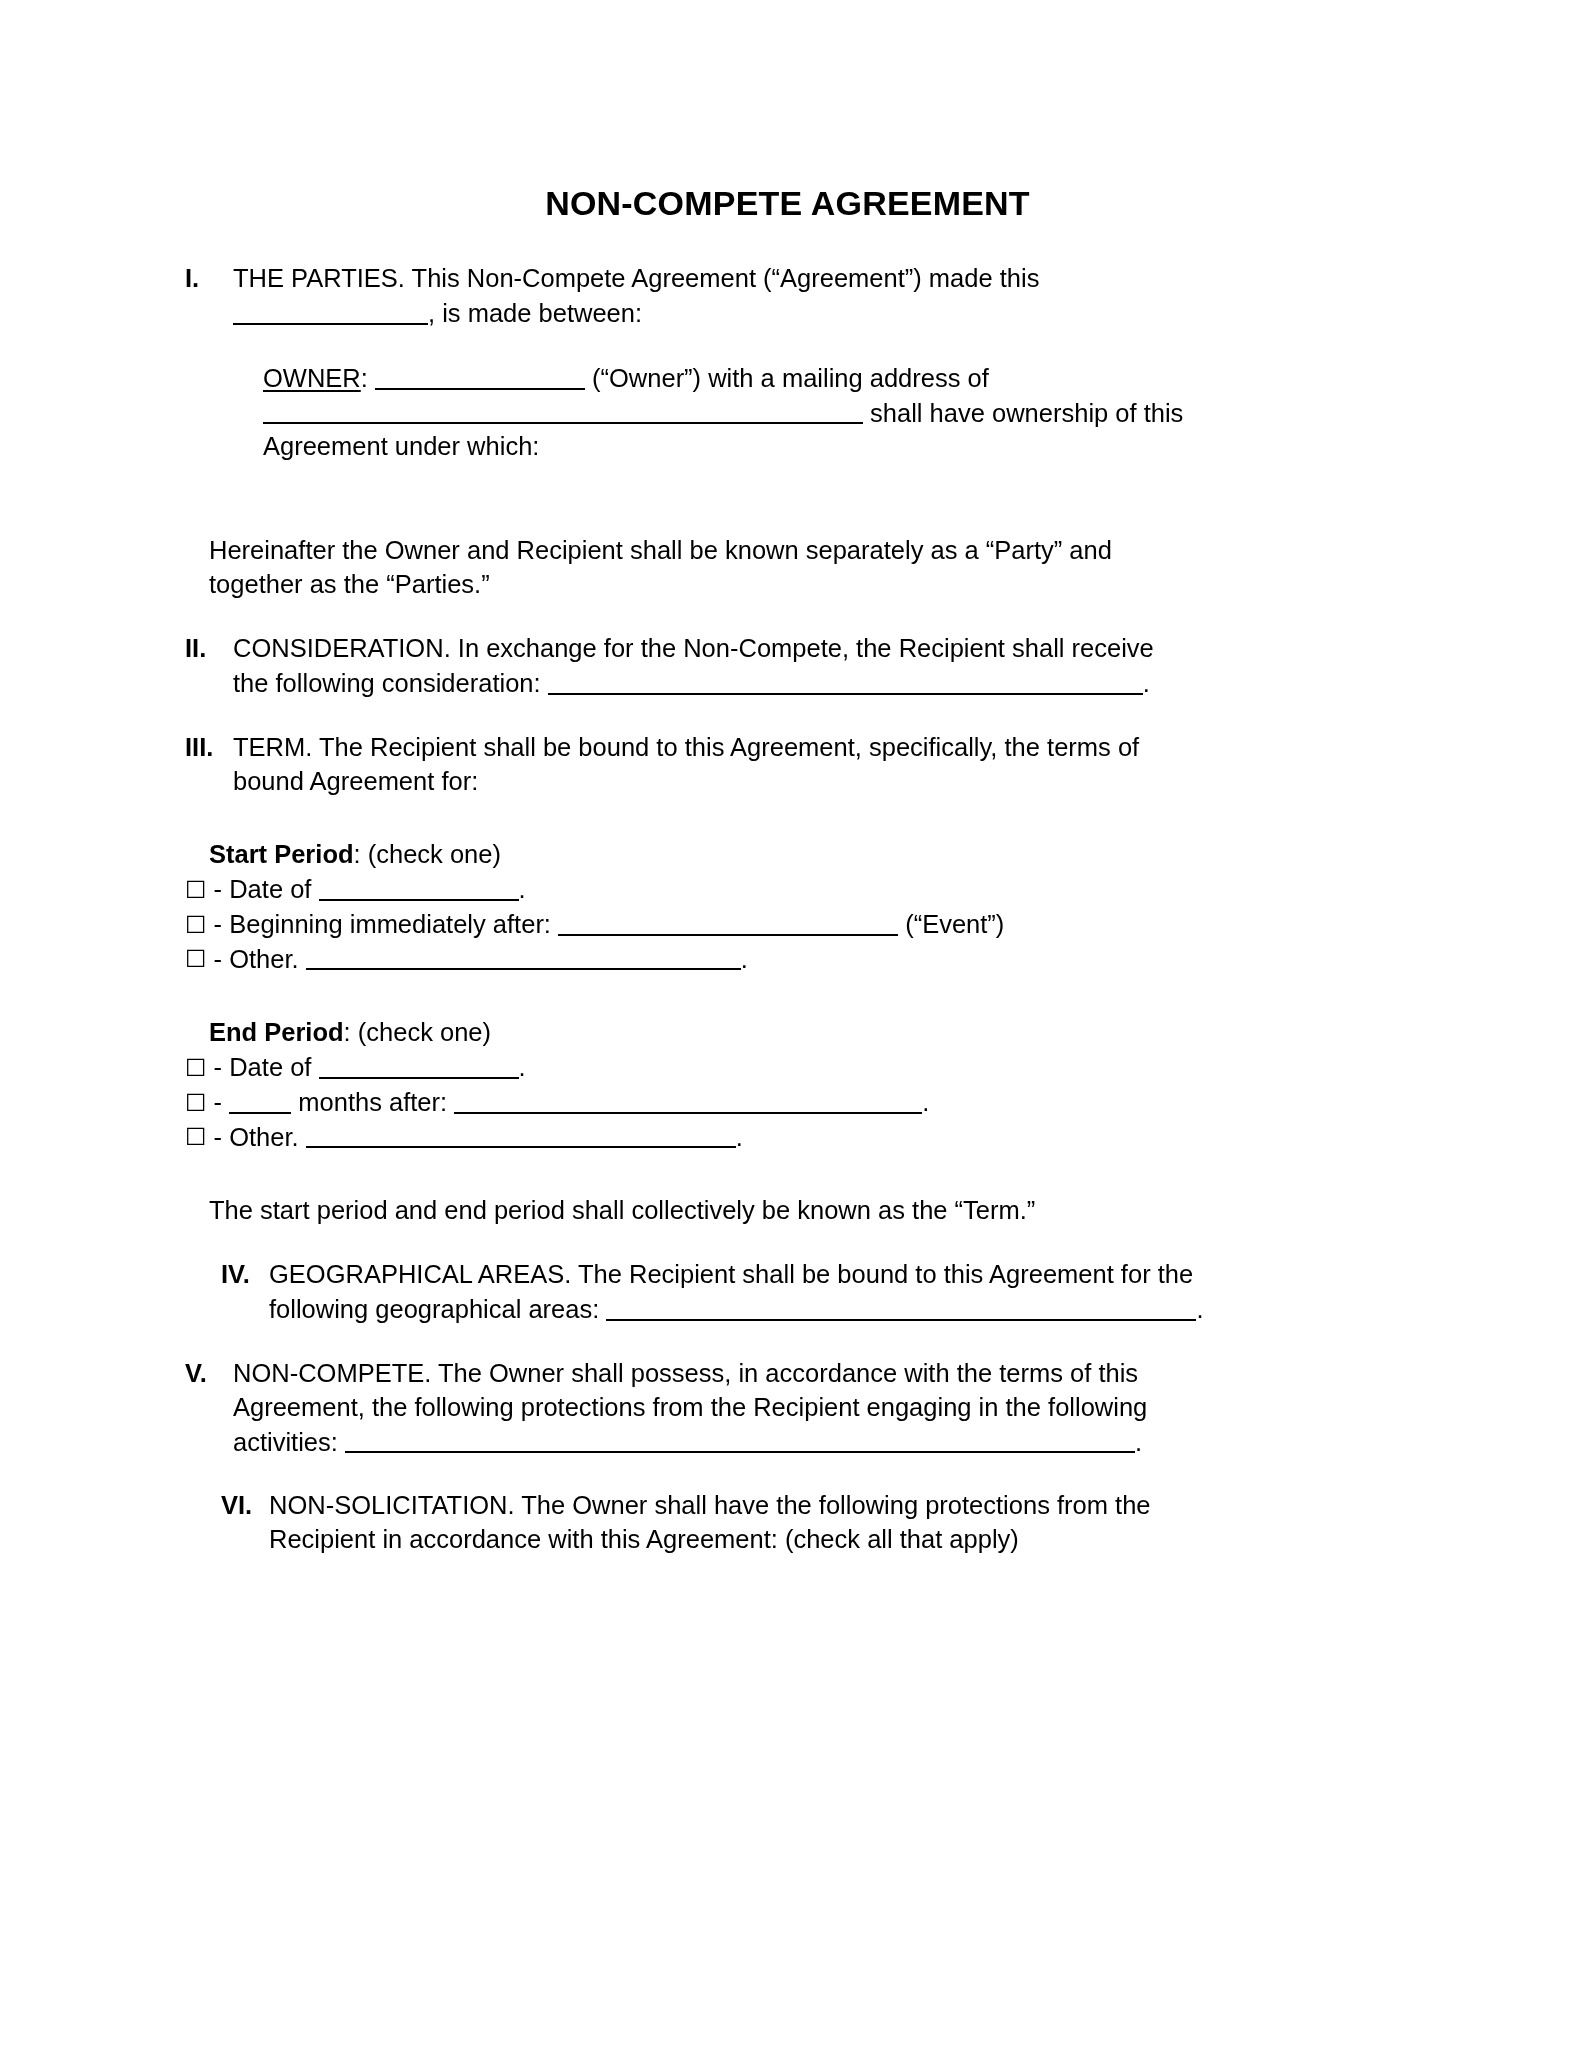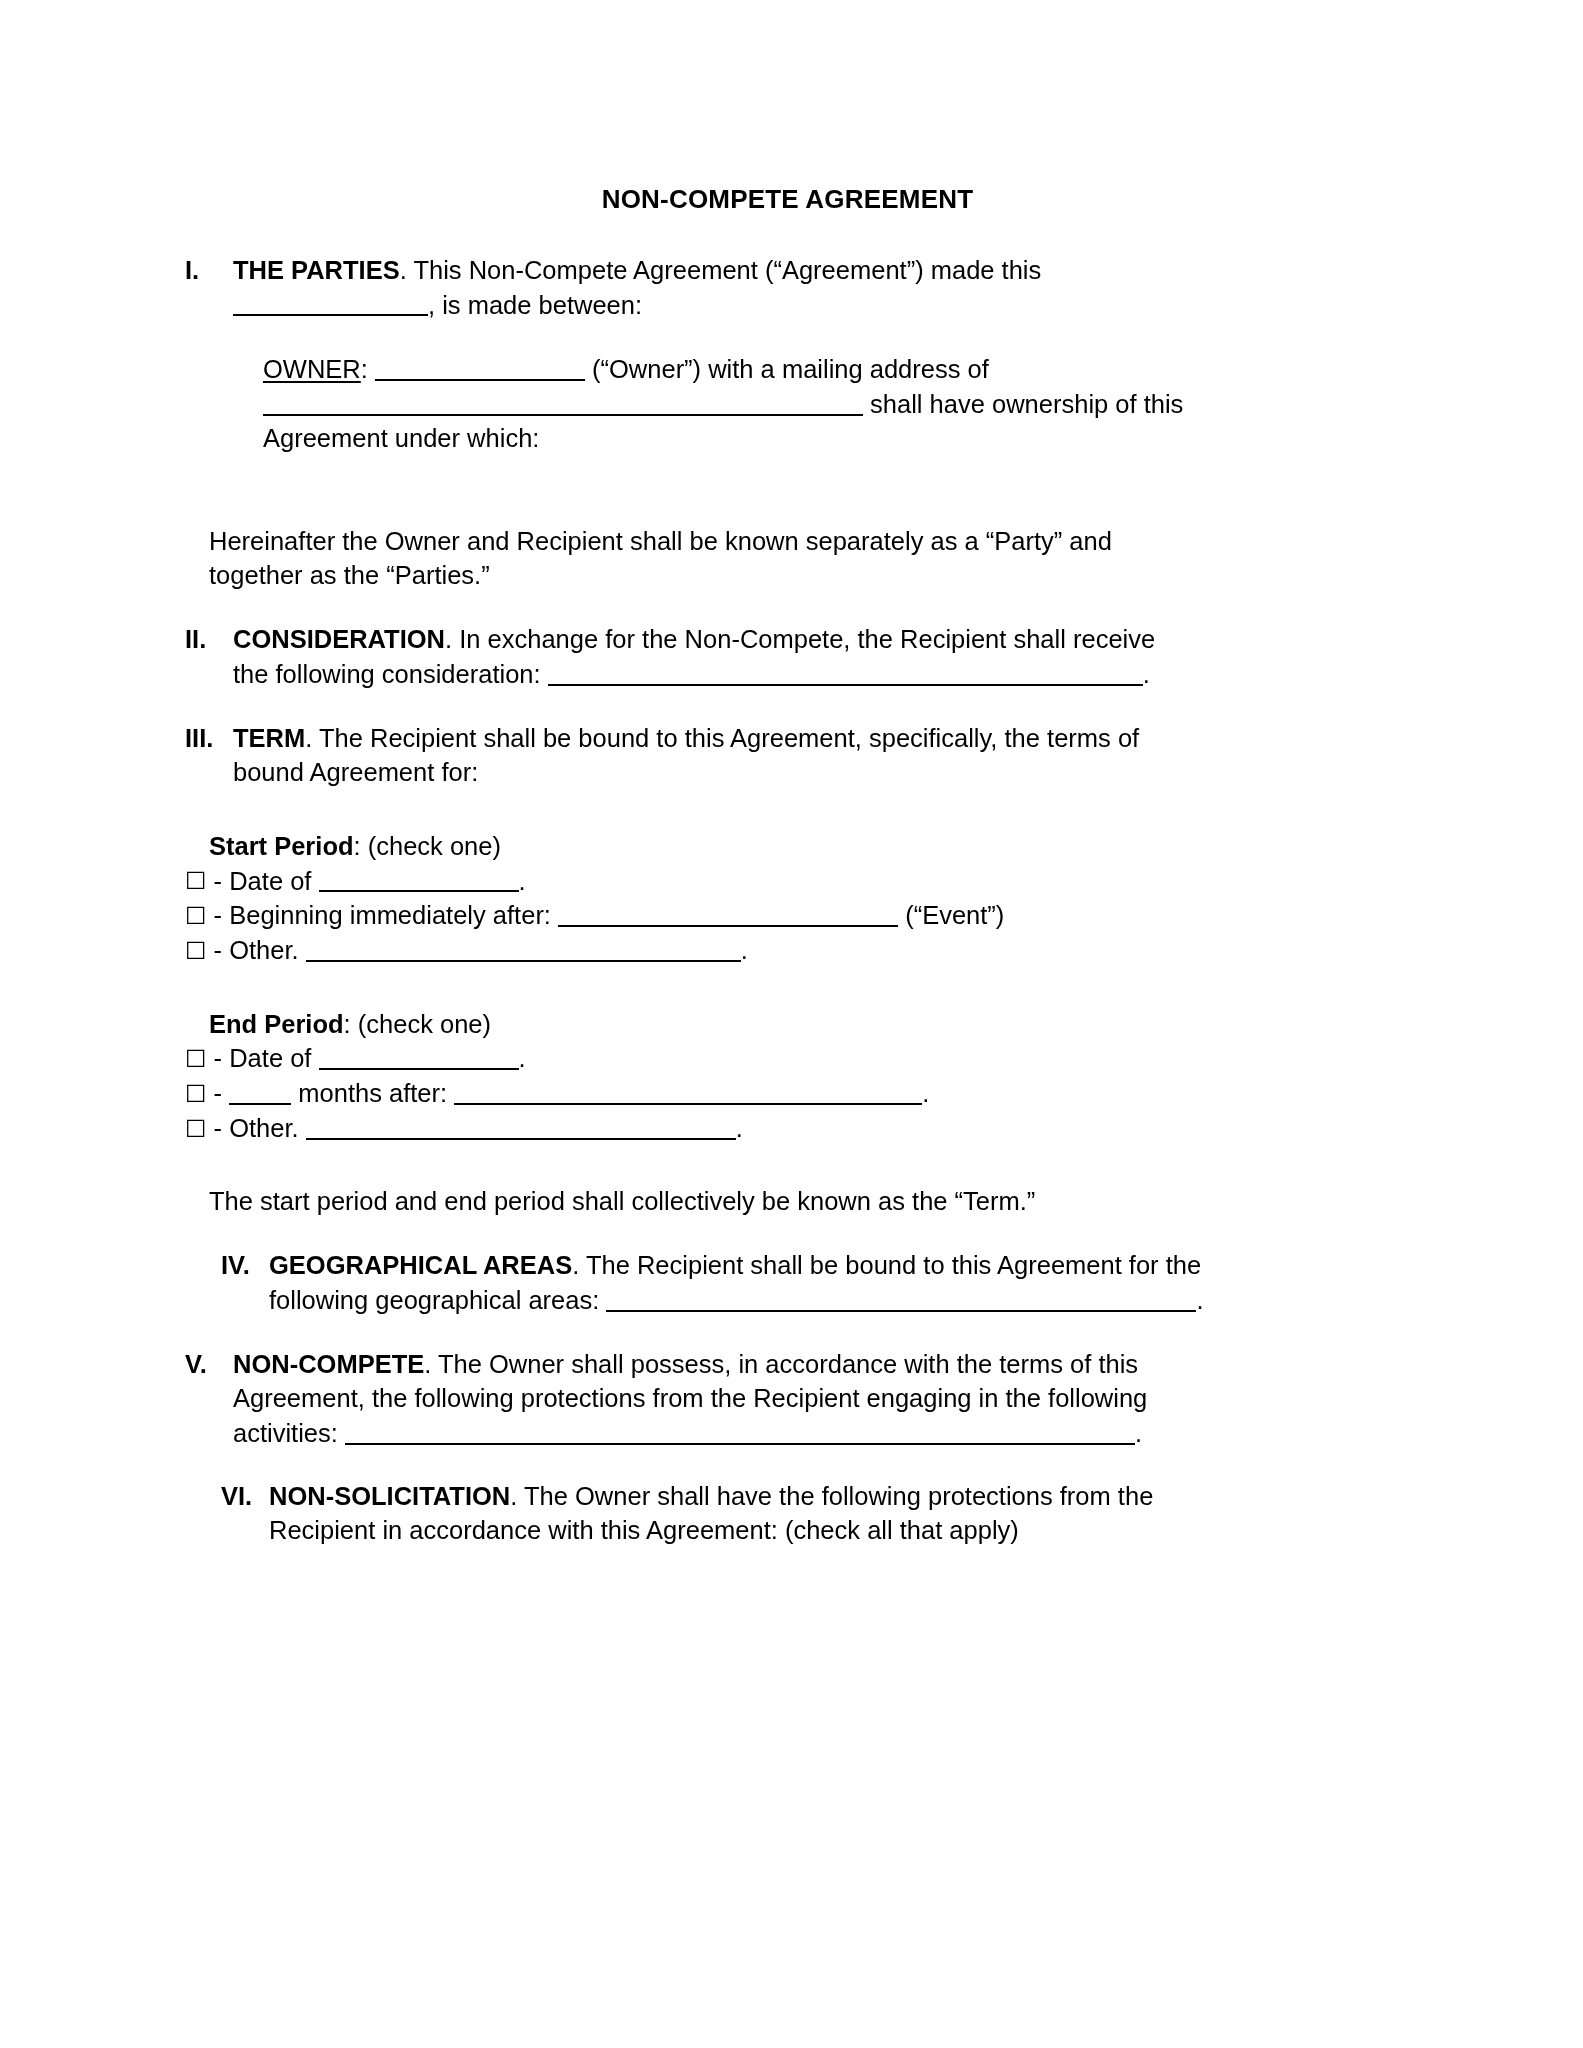--- a/index.html
+++ b/index.html
@@ -18,21 +18,21 @@
     overflow: hidden;
   }
   .doc {
     position: absolute;
     left: 185px;
     top: 0;
     width: 1205px;
   }
   .title {
     text-align: center;
-    font-size: 26px;
+    font-size: 34px;
     font-weight: bold;
     letter-spacing: 0.2px;
     margin: 185px 0 0 0;
     line-height: 1.1;
   }
   
   .clause {
     display: flex;
     align-items: flex-start;
     font-size: 25.5px;
@@ -45,21 +45,21 @@
     text-align: left;
   }
   .clause .num.wide {
     width: 48px;
     margin-left: 36px;
   }
   .clause .body {
     flex: 1 1 auto;
   }
   .lead {
-    font-weight: bold;
+    font-weight: normal;
   }
   .indent-block {
     margin-left: 24px;
     font-size: 25.5px;
     line-height: 1.33;
   }
   .party-block {
     margin-left: 78px;
     font-size: 25.5px;
     line-height: 1.33;

